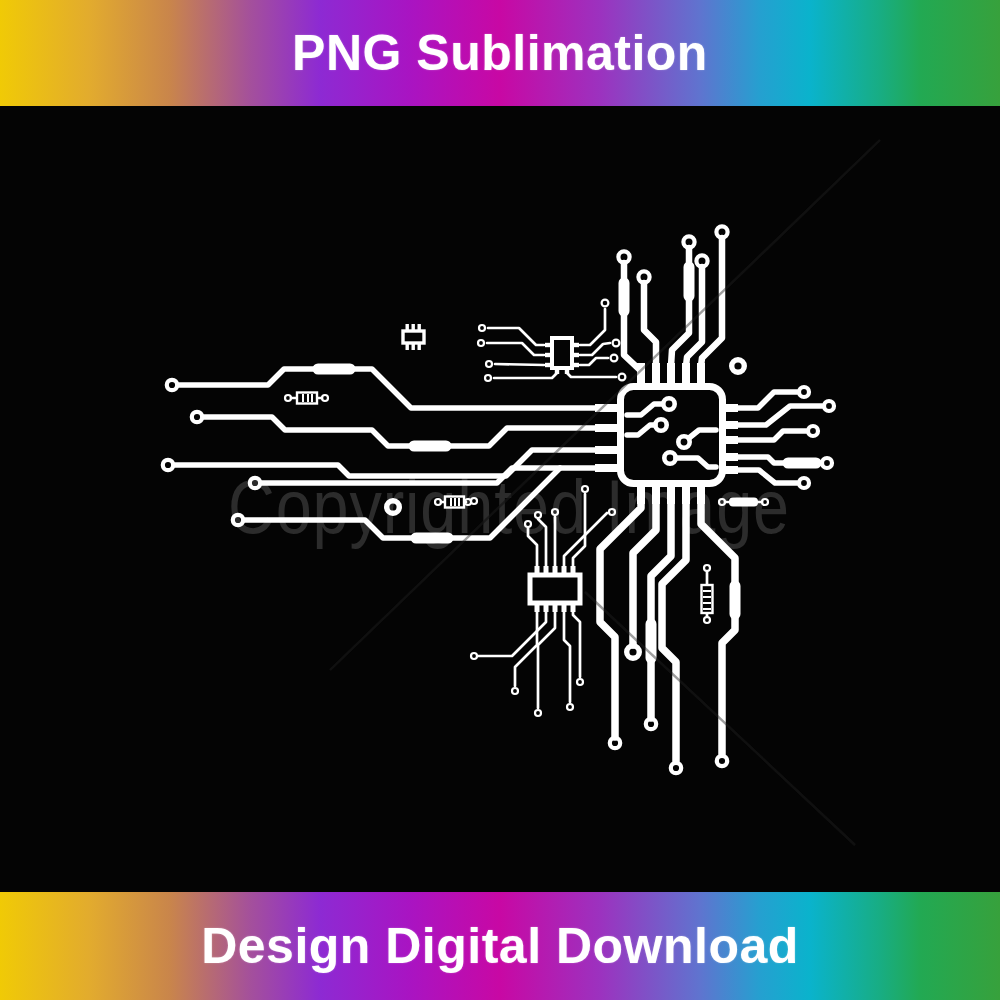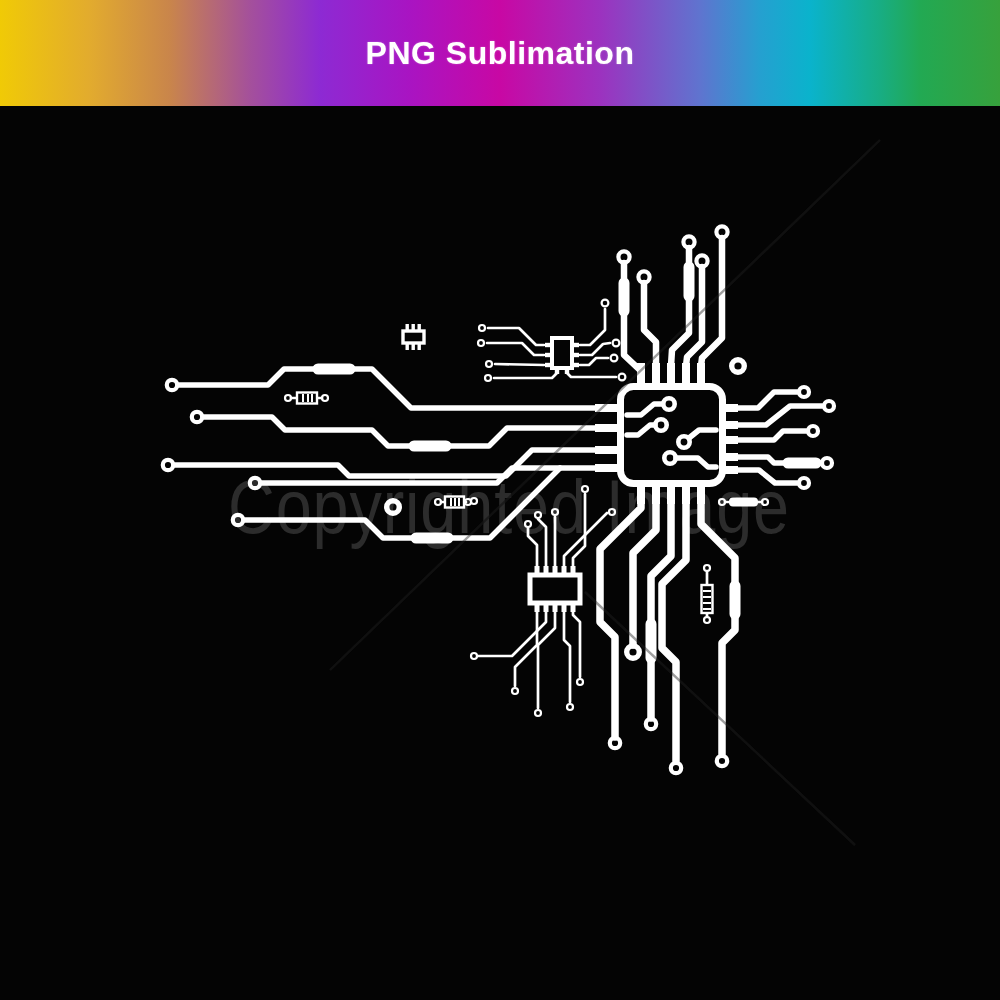--- a/index.html
+++ b/index.html
@@ -1,21 +1,21 @@
 <!DOCTYPE html>
 <html><head>
 <meta charset="utf-8">
 <style>
   html,body{margin:0;padding:0;background:#000;}
   .page{position:relative;width:1000px;height:1000px;overflow:hidden;background:var(--bg,#040404);
         font-family:"Liberation Sans",sans-serif;}
   .banner{position:absolute;left:0;width:1000px;display:flex;align-items:center;justify-content:center;}
   .banner.top{top:0;height:106px;}
   .banner.bottom{top:892px;height:108px;}
-  .banner-text{color:#fff;font-weight:bold;font-size:32px;letter-spacing:.5px;
+  .banner-text{color:#fff;font-weight:bold;font-size:50px;letter-spacing:.5px;
                text-shadow:0 0 2px rgba(255,255,255,.35);}
   .canvas{position:absolute;top:106px;left:0;width:1000px;height:786px;background:var(--bg,#040404);}
   .canvas svg{position:absolute;inset:0;}
   
   .t  {stroke:var(--trace,#fff);fill:none;stroke-width:5.5;stroke-linecap:round;stroke-linejoin:round;}
   .t6 {stroke:var(--trace,#fff);fill:none;stroke-width:6.5;stroke-linecap:round;stroke-linejoin:round;}
   .tk {stroke:var(--trace,#fff);fill:none;stroke-width:7.5;stroke-linecap:round;stroke-linejoin:round;}
   .cap{stroke:var(--trace,#fff);fill:none;stroke-width:11;stroke-linecap:round;}
   .ld {stroke:var(--trace,#fff);fill:none;stroke-width:2.7;stroke-linecap:round;stroke-linejoin:round;}
   .pad {fill:none;stroke:var(--trace,#fff);stroke-width:4.2;}
@@ -262,14 +262,17 @@
 
         <g>
           <line class="ghost-over" x1="880" y1="140" x2="330" y2="670"></line>
           <line class="ghost-over" x1="585" y1="592" x2="855" y2="845"></line>
         </g>
 
       </g>
     </svg>
   </div>
 
+  <div class="banner bottom" style="background: linear-gradient(90deg, rgb(240, 202, 6) 0%, rgb(226, 171, 46) 9%, rgb(201, 133, 75) 17%, rgb(164, 80, 155) 25%, rgb(141, 42, 211) 32%, rgb(169, 20, 194) 41%, rgb(200, 8, 164) 50%, rgb(156, 50, 191) 60%, rgb(95, 116, 207) 70%, rgb(37, 160, 208) 76%, rgb(10, 179, 204) 81%, rgb(24, 173, 131) 88%, rgb(34, 169, 83) 92%, rgb(55, 161, 60) 100%);">
+    <span class="banner-text">Design Digital Download</span>
+  </div>
 
 </div>
 
 </body></html>

